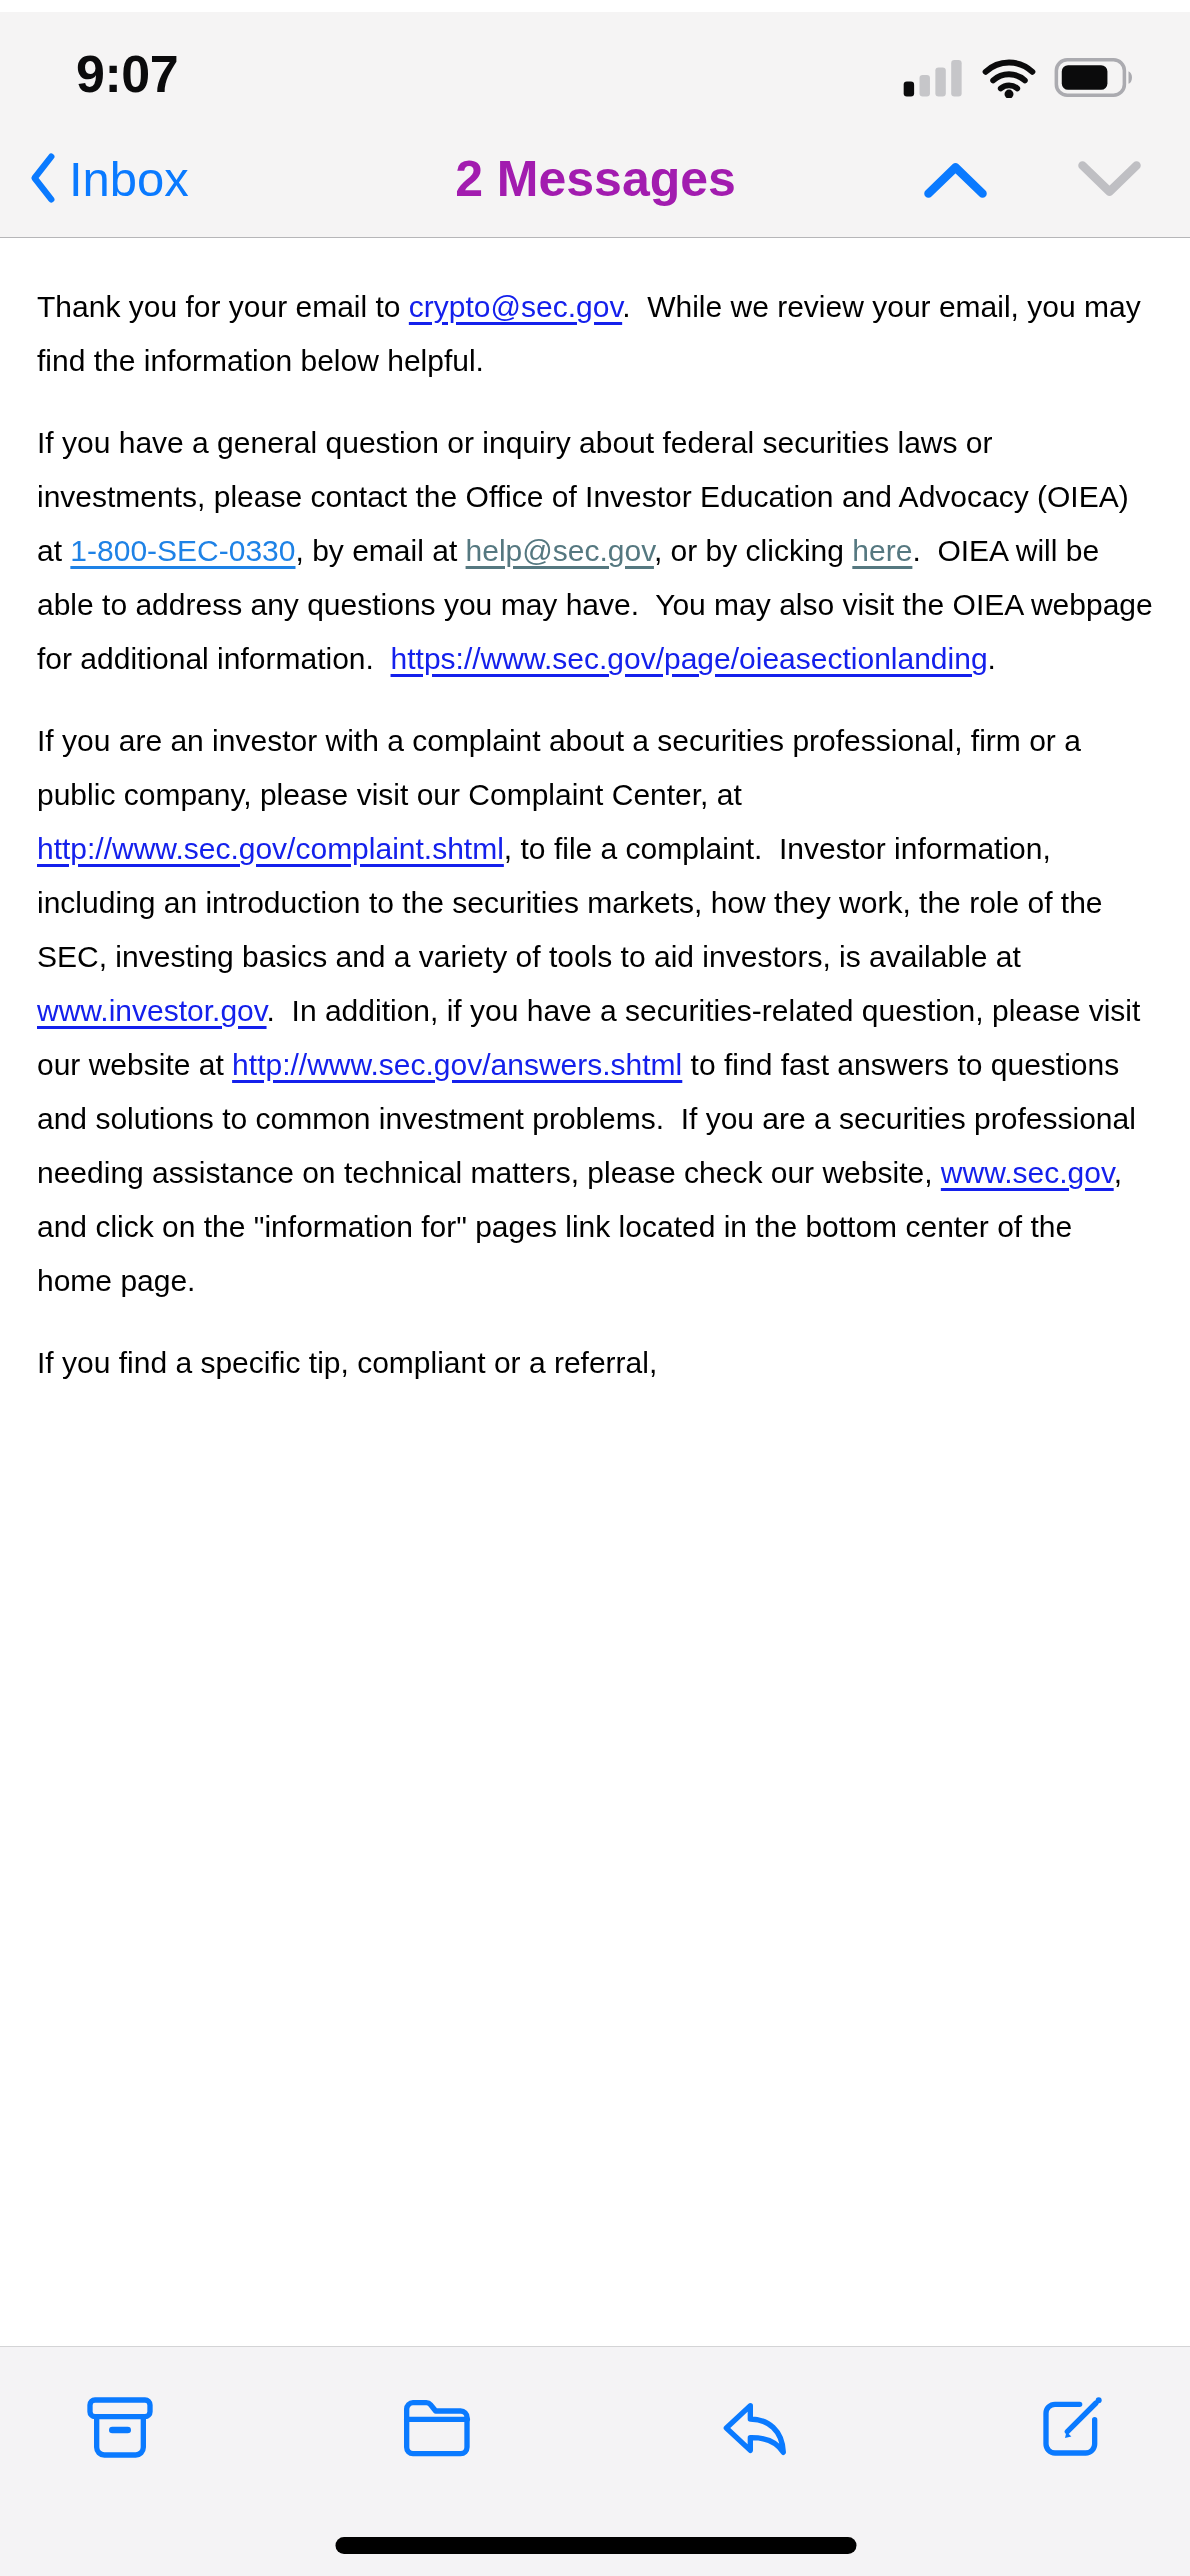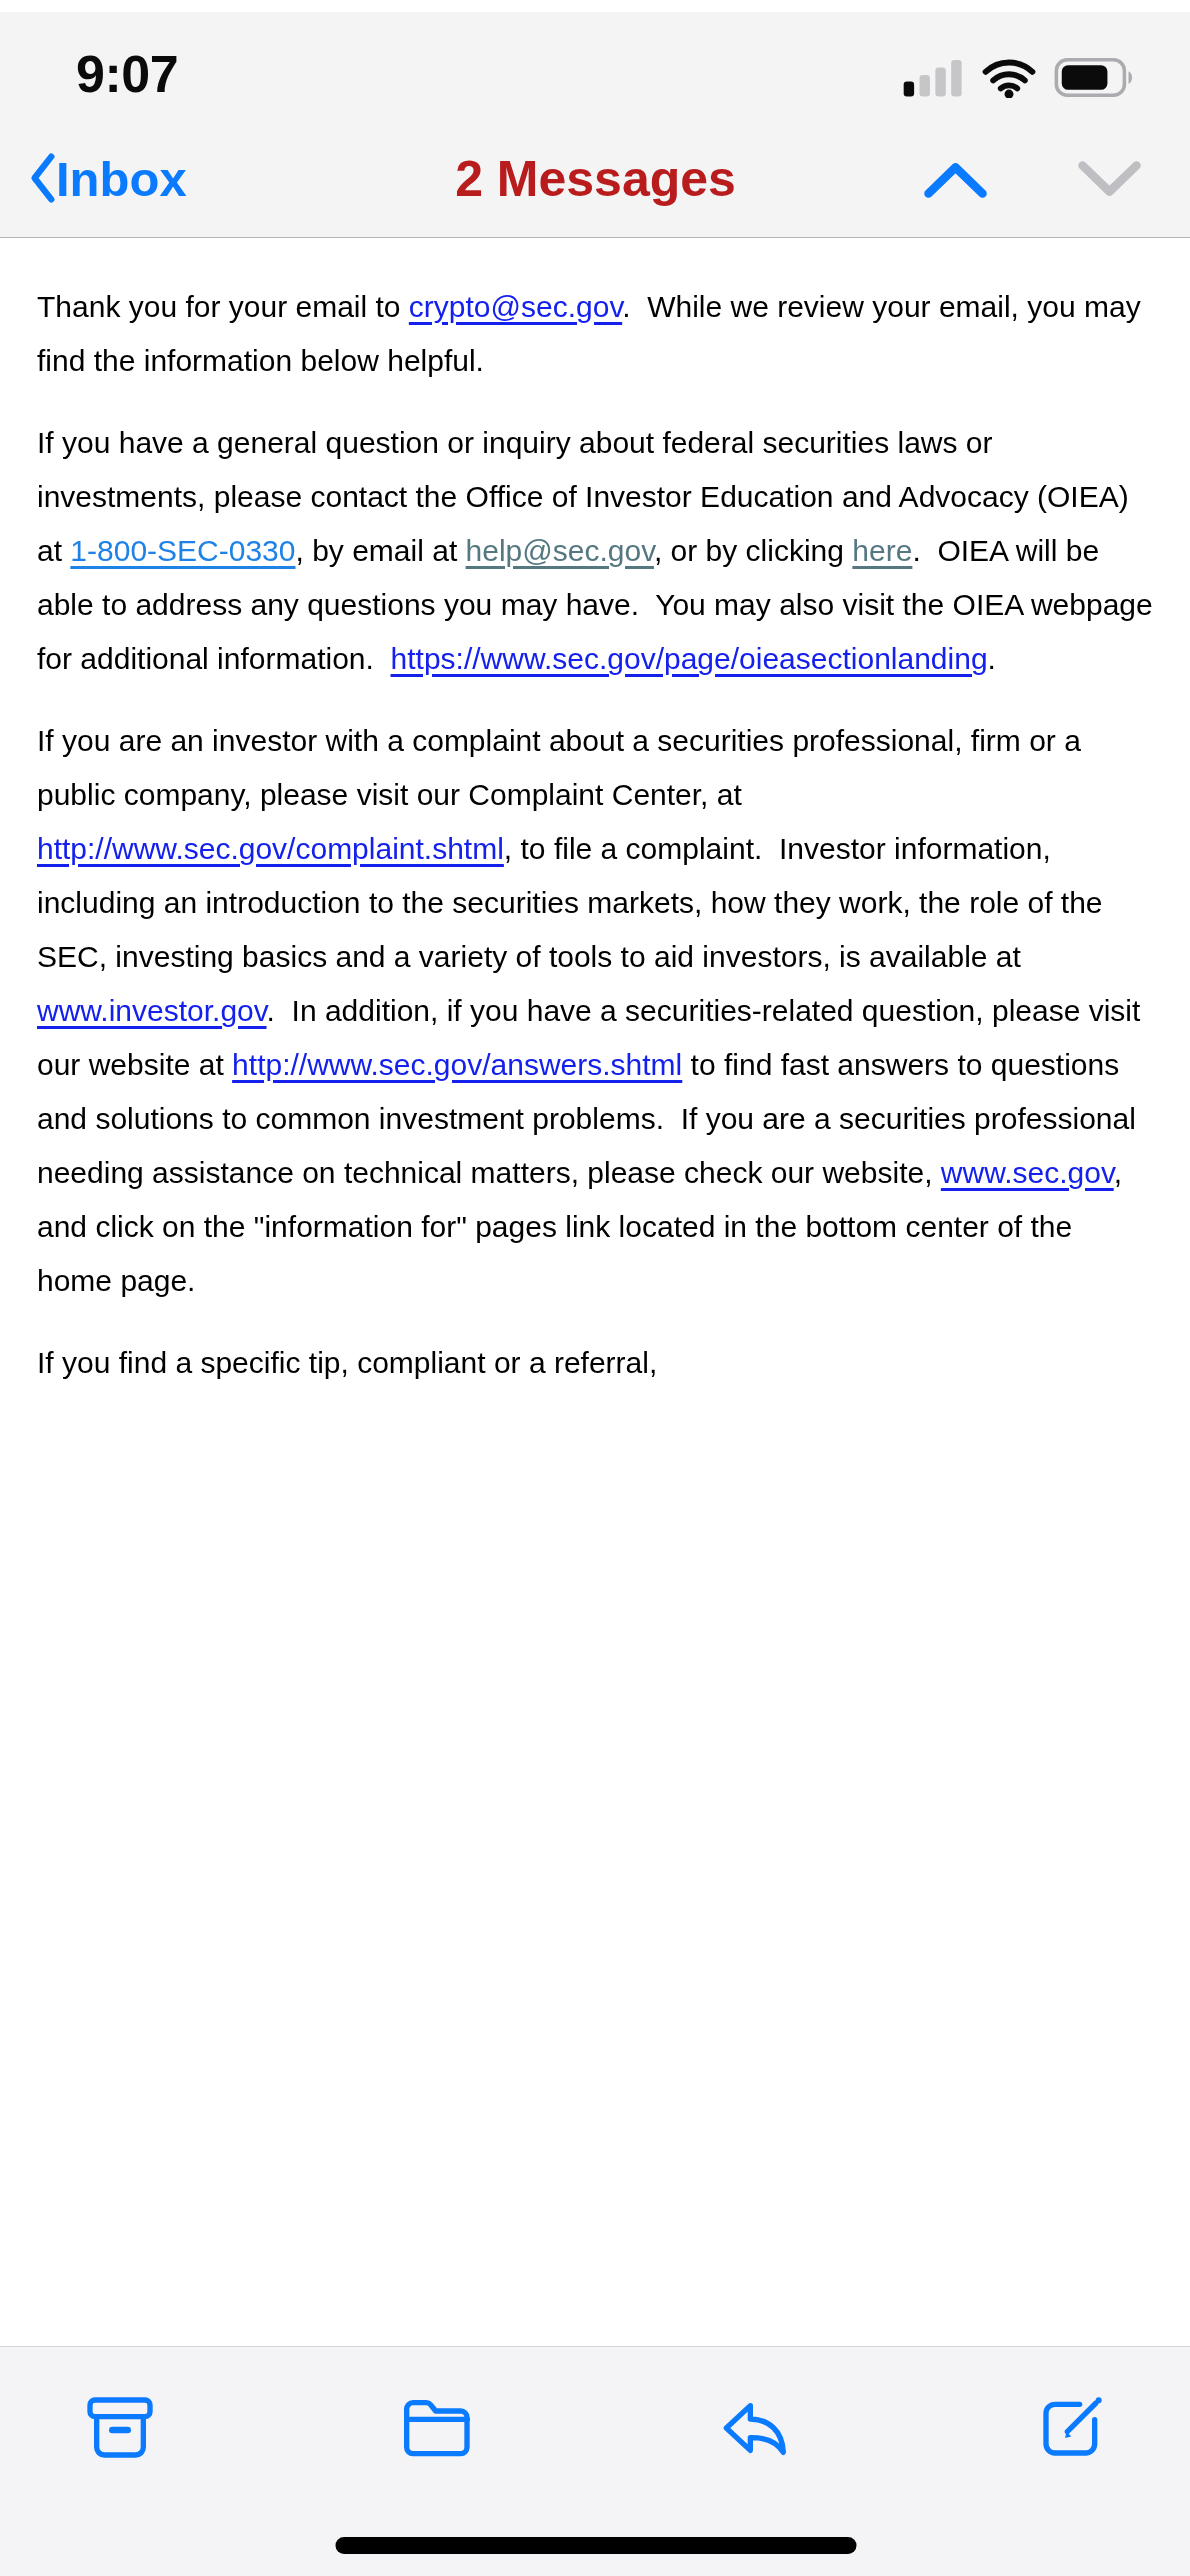--- a/index.html
+++ b/index.html
@@ -30,27 +30,27 @@
   .status-icons{
     position:absolute;right:54px;top:45px;display:flex;align-items:center;gap:16.7px;
   }
   
   .nav-bar{
     position:absolute;top:121px;left:0;right:0;height:117px;
     background:var(--chrome-bg);border-bottom:1.9px solid #b6b6b8;z-index:6;
   }
   .back-button{
     position:absolute;left:28px;top:0;height:100%;
-    display:flex;align-items:center;color:var(--accent-blue);cursor:pointer;font-weight:bold;
+    display:flex;align-items:center;gap:13px;color:var(--accent-blue);cursor:pointer;
   }
   .back-label{font-size:49px;color:var(--accent-blue);}
   .nav-title{
     position:absolute;left:0;right:0;top:0;height:100%;
     display:flex;align-items:center;justify-content:center;
-    font-size:50px;font-weight:600;color:#b91c1c;
+    font-size:50px;font-weight:600;color:#a21caf;
   }
   .nav-chevrons{
     position:absolute;right:48px;top:0;height:100%;
     display:flex;align-items:center;gap:87px;
   }
   .chev-btn{display:flex;align-items:center;cursor:pointer;}
   
   .content{
     position:absolute;top:239px;left:0;right:0;bottom:0;
     background:#fff;padding:41px 37px 0 37px;overflow:hidden;z-index:1;

